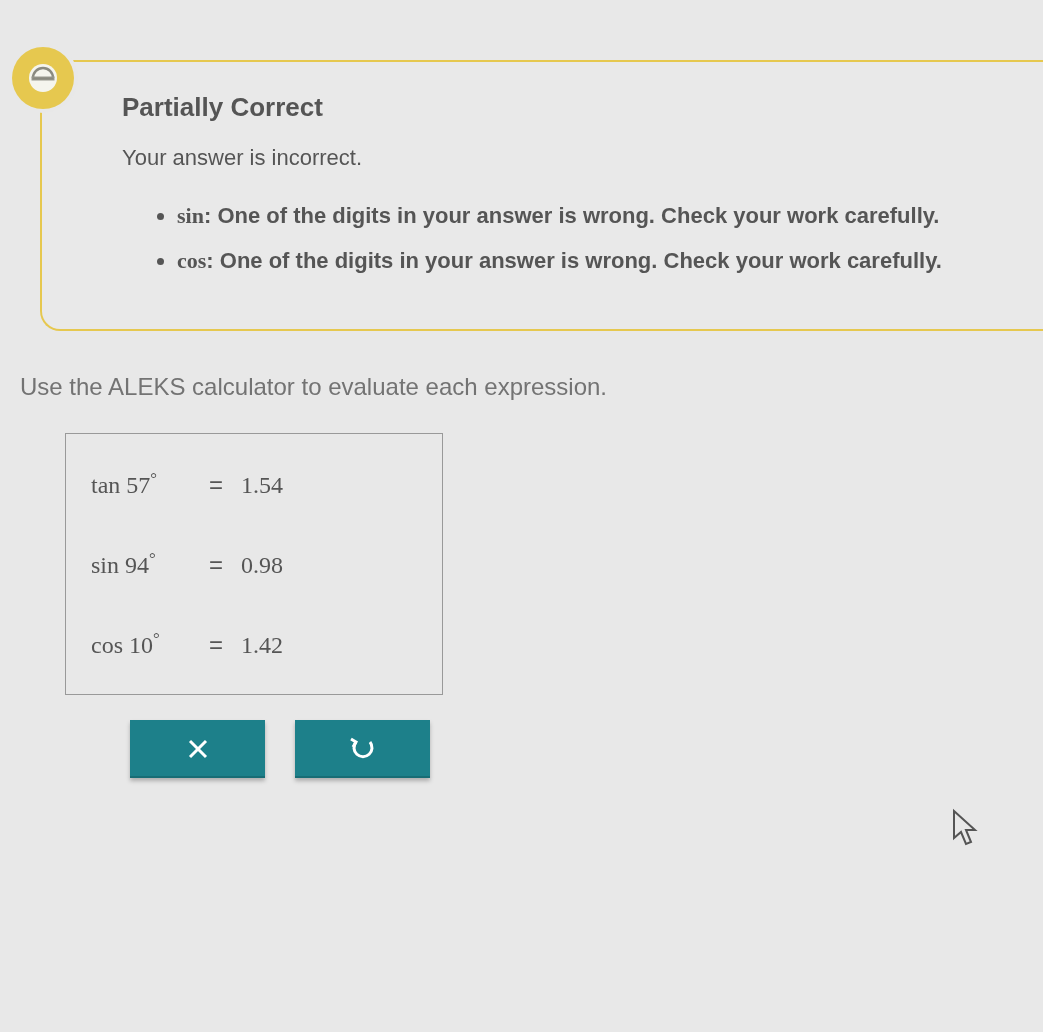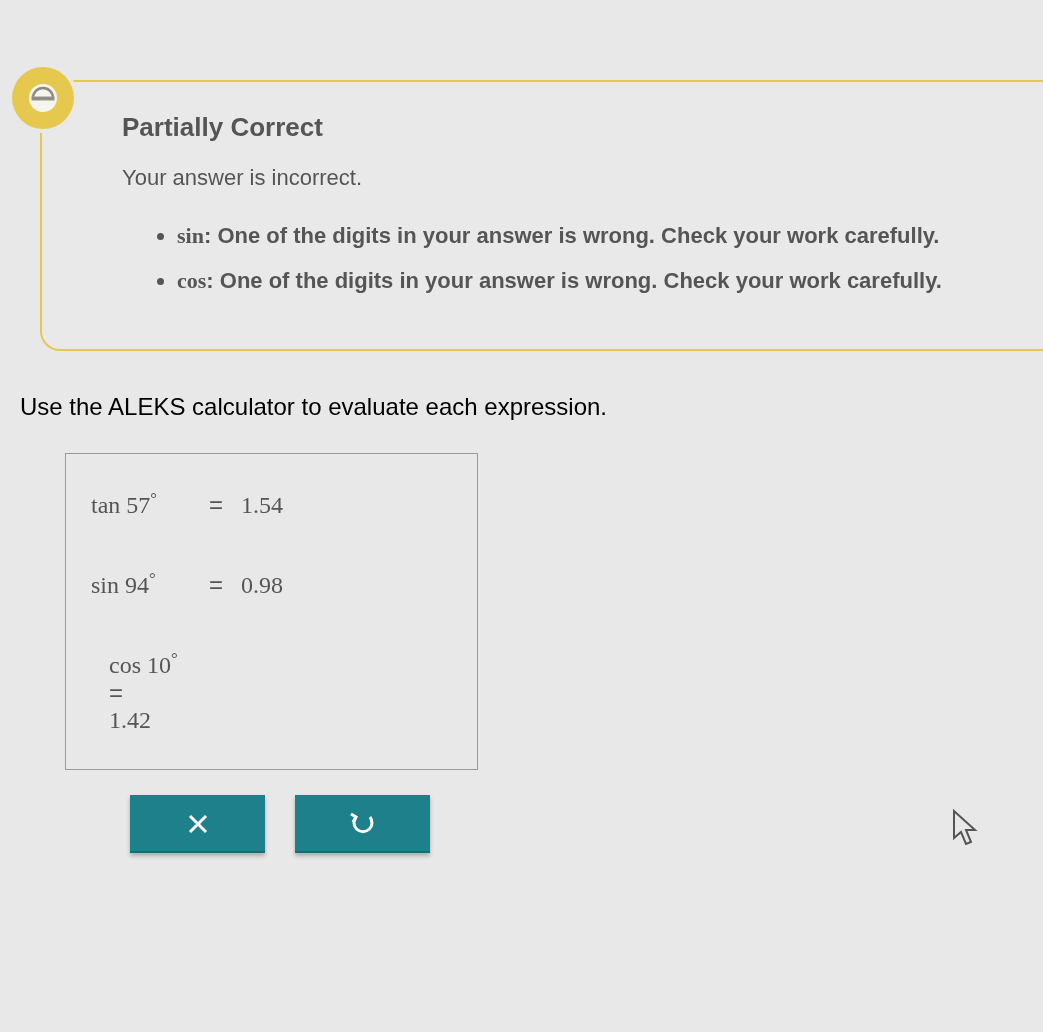--- a/index.html
+++ b/index.html
@@ -10,21 +10,21 @@
     body {
       font-family: Arial, Helvetica, sans-serif;
       background: #e8e8e8;
       width: 1043px;
       height: 1032px;
       color: #444;
       overflow: hidden;
       position: relative;
     }
     .page {
-      padding: 40px 0 0 0;
+      padding: 20px 0 0 0;
     }
     .feedback-box {
       margin: 40px 0 40px 40px;
       border: 2px solid #e6c84f;
       border-radius: 20px;
       padding: 30px 30px 40px 80px;
       position: relative;
       border-right: none;
       border-top-right-radius: 0;
       border-bottom-right-radius: 0;
@@ -71,41 +71,40 @@
       color: #555;
       margin-bottom: 12px;
       line-height: 1.5;
     }
     .feedback-list .func {
       font-family: 'Times New Roman', serif;
     }
     .instructions {
       margin: 30px 0 30px 20px;
       font-size: 24px;
-      color: #000000;
+      color: #737373;
       line-height: 1.35;
     }
     .answers-box {
       margin-left: 65px;
       margin-top: 22px;
       border: 1px solid #999;
-      width: 413px;
+      width: 378px;
       padding: 35px 25px 30px 25px;
       background: rgba(255,255,255,0.03);
     }
     .answer-row {
       display: flex;
       align-items: baseline;
       margin-bottom: 50px;
       font-size: 24px;
       color: #555;
     }
     .answer-row:last-child {
       margin-bottom: 5px;
-      flex-direction: column;
     }
     .expr {
       font-family: 'Times New Roman', serif;
       width: 100px;
     }
     .deg {
       font-size: 0.7em;
       vertical-align: super;
     }
     .eq {

